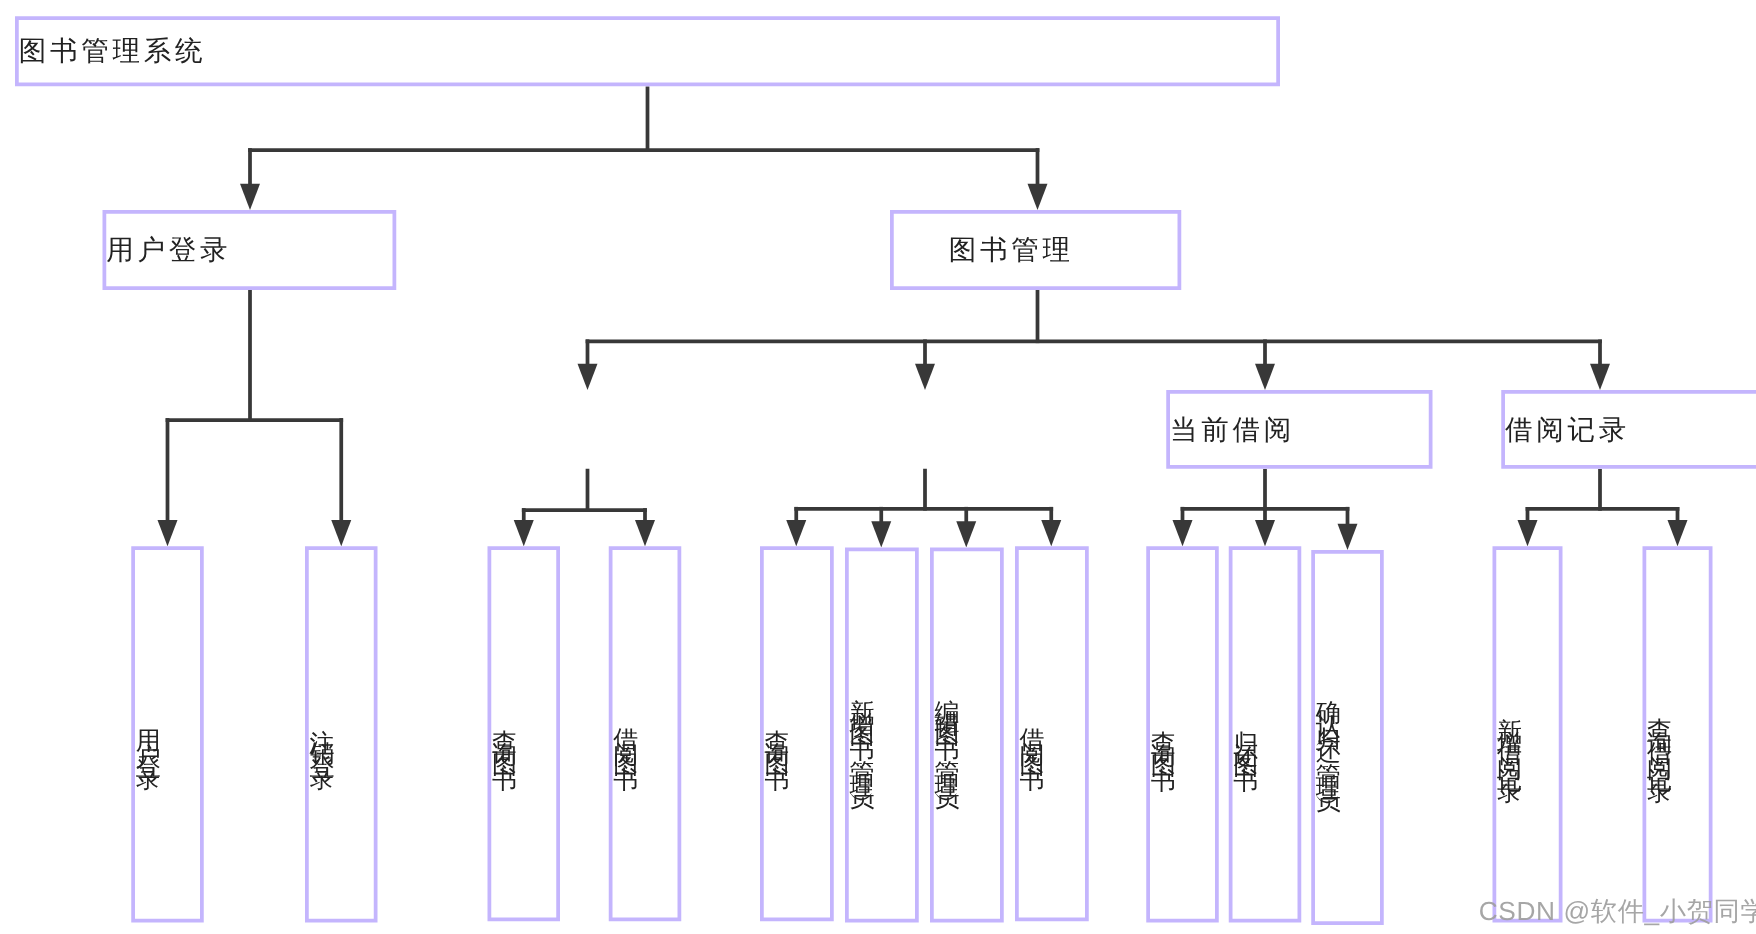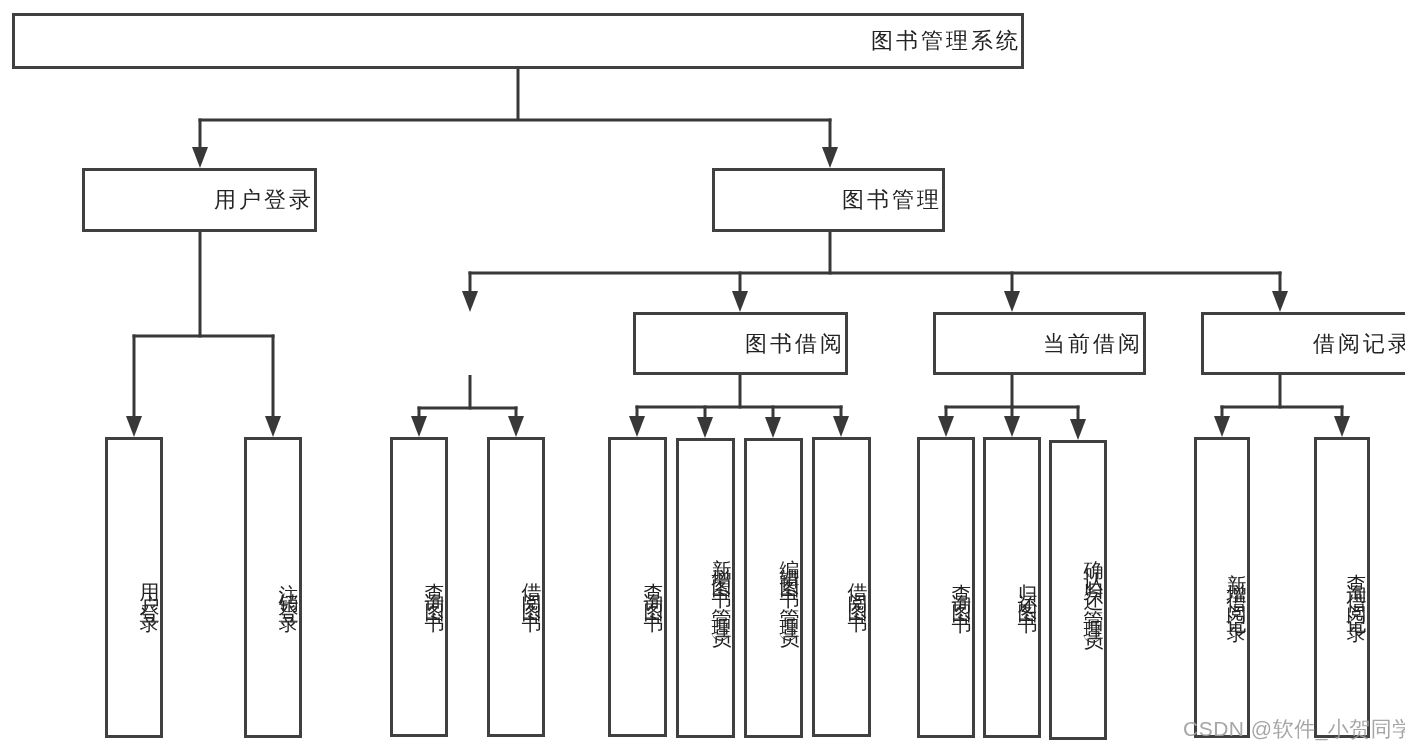--- a/index.html
+++ b/index.html
@@ -17,25 +17,25 @@
   }
   #connectors {
     position: absolute;
     left: 0; top: 0;
     width: 1405px;
     height: 747px;
   }
   .node {
     position: absolute;
     box-sizing: border-box;
-    border: 3px solid #404040;
+    border: 3px solid #c4b5fd;
     background: #ffffff;
     display: flex;
     align-items: center;
-    justify-content: flex-end;
+    justify-content: flex-start;
     color: #222222;
   }
   .node .lbl {
     font-size: 22px;
     letter-spacing: 3px;
     color: #222222;
     white-space: nowrap;
   }
   .node.v .lbl {
     writing-mode: vertical-rl;
@@ -115,27 +115,24 @@
       <polygon points="1334,416 1350,416 1342,437" fill="#383838"></polygon>
     </svg>
 
   <div class="node" style="left:12px; top:13px; width:1012px; height:56px;">
     <span class="lbl">图书管理系统</span>
   </div>
 
   <div class="node" style="left:82px; top:168px; width:235px; height:64px;">
     <span class="lbl">用户登录</span>
   </div>
-  <div class="node" style="left:712px; top:168px; width:233px; height:64px;">
+  <div class="node" style="left:712px; top:168px; width:233px; height:64px;padding-left:44px;">
     <span class="lbl">图书管理</span>
   </div>
 
-  <div class="node" style="left:633px; top:312px; width:215px; height:63px;">
-    <span class="lbl">图书借阅</span>
-  </div>
   <div class="node" style="left:905px; top:312px; width:213px; height:63px;margin-left:28px;">
     <span class="lbl">当前借阅</span>
   </div>
   <div class="node" style="left:1173px; top:312px; width:215px; height:63px;margin-left:28px;">
     <span class="lbl">借阅记录</span>
   </div>
 
   <div class="node v" style="left:105px; top:437px; width:58px; height:301px;">
     <span class="lbl">用户登录</span>
   </div>

